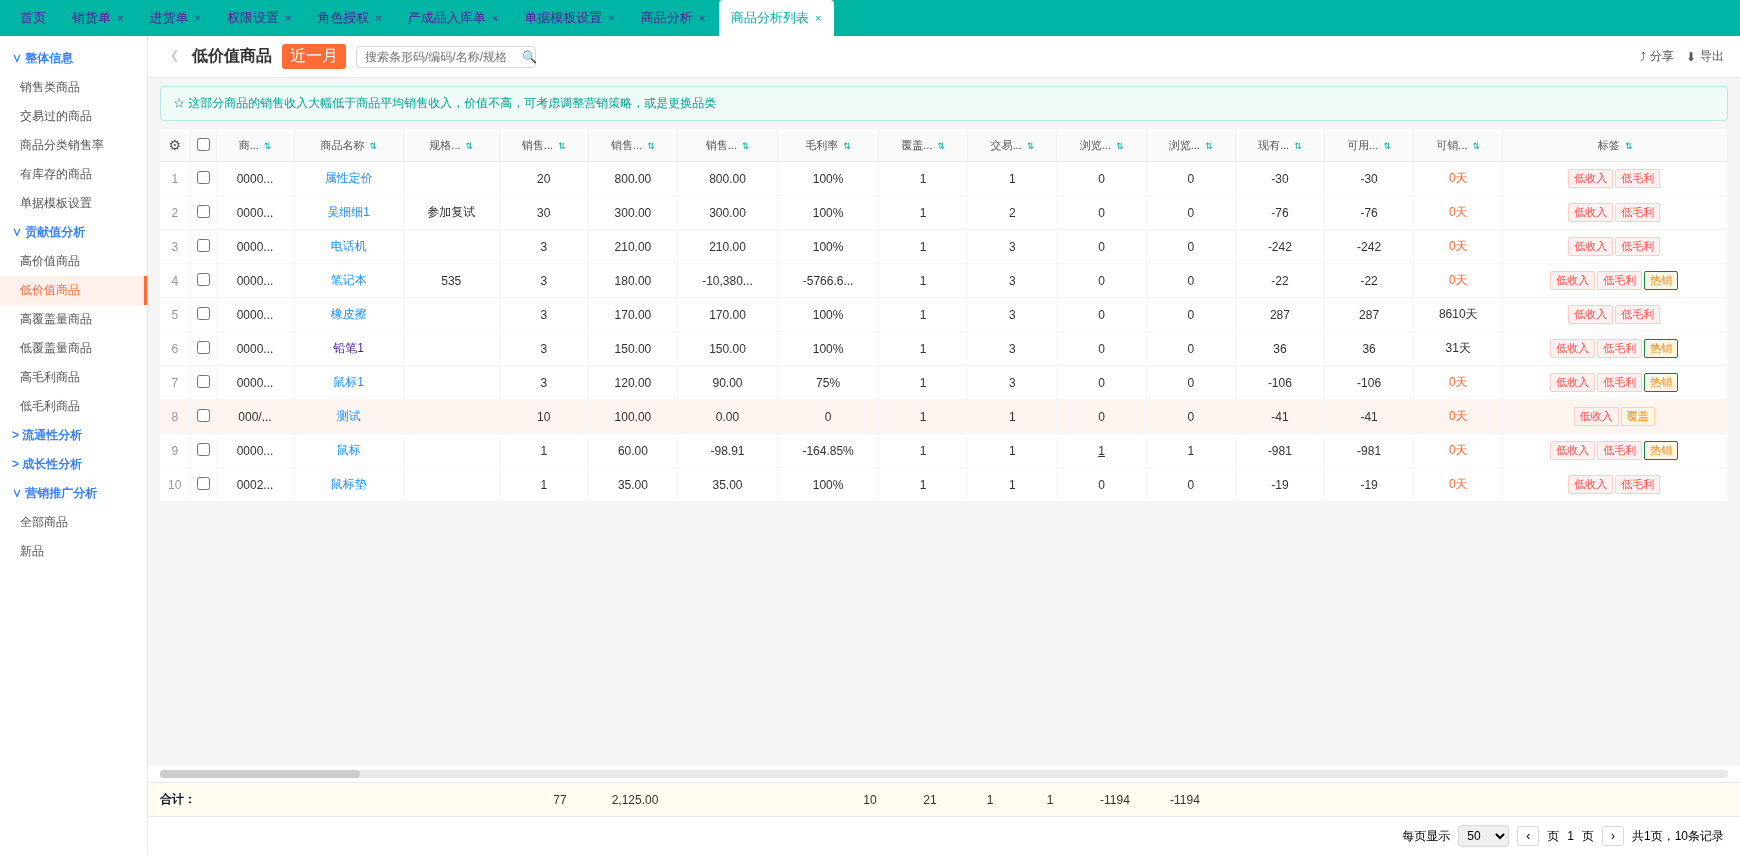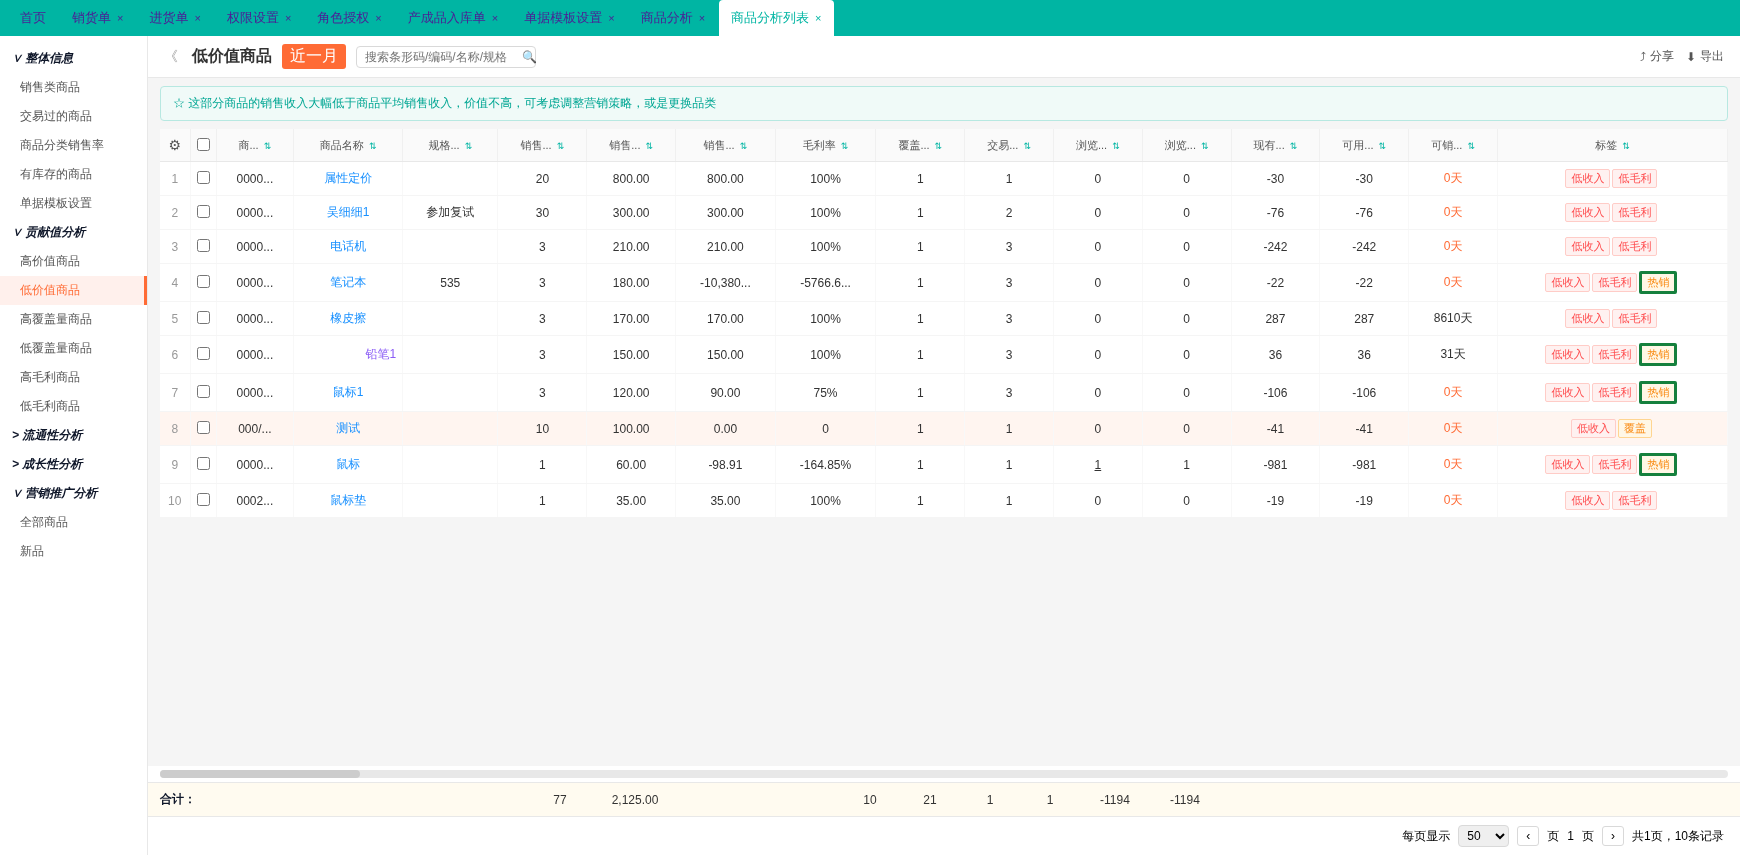--- a/index.html
+++ b/index.html
@@ -17,21 +17,21 @@
 
     
     .main-layout { display: flex; height: calc(855px - 36px); }
 
     
     .sidebar {
       width: 148px; background: #fff; border-right: 1px solid #e8e8e8; overflow-y: auto; flex-shrink: 0;
       padding: 8px 0;
     }
     .sidebar-group-title {
-      padding: 6px 12px; color: #0f172a; font-weight: bold; font-size: 12px; cursor: pointer; display: flex; align-items: center; gap: 4px; font-style: italic;
+      padding: 6px 12px; color: #3b82f6; font-weight: bold; font-size: 12px; cursor: pointer; display: flex; align-items: center; gap: 4px;
     }
     .sidebar-item {
       padding: 6px 16px 6px 20px; color: #555; cursor: pointer; font-size: 12px;
     }
     .sidebar-item.active { background: #fff0ec; color: #ff6b35; border-right: 3px solid #ff6b35; }
 
     
     .content { flex: 1; display: flex; flex-direction: column; overflow: hidden; }
 
     
@@ -65,21 +65,21 @@
     th .sort-icon { color: #00b5a3; font-size: 9px; margin-left: 2px; }
     td {
       padding: 7px 6px; border-bottom: 1px solid #f5f5f5; border-right: 1px solid #f8f8f8; color: #333; text-align: center; white-space: nowrap; font-size: 12px;
     }
     tr.highlighted td { background: #fff5f0; }
     .tag-label {
       display: inline-block; padding: 1px 5px; border-radius: 2px; font-size: 11px; margin-right: 2px;
     }
     .tag-low-income { background: #fff1f0; color: #ff4d4f; border: 1px solid #ffccc7; }
     .tag-low-margin { background: #fff1f0; color: #ff4d4f; border: 1px solid #ffccc7; }
-    .tag-hot { background: #fff7e6; color: #fa8c16; border: 3px solid #15803d; }
+    .tag-hot { background: #fff7e6; color: #fa8c16; border: 1px solid #15803d; }
     .tag-stale { background: #fff7e6; color: #fa8c16; border: 1px solid #ffd591; }
     .underline { text-decoration: underline; cursor: pointer; }
     .checkbox-cell { width: 24px; }
     input[type="checkbox"] { cursor: pointer; }
     .row-num { color: #999; }
     .days-orange { color: #ff6b35; }
 
     
     .table-footer {
       background: #fffbf0; border-top: 1px solid #e8e8e8; padding: 8px 12px; display: flex; align-items: center; gap: 0;
@@ -280,21 +280,21 @@
     <td>0</td>
     <td>287</td>
     <td>287</td>
     <td class="">8610天</td>
     <td><span class="tag-label tag-low-income">低收入</span><span class="tag-label tag-low-margin">低毛利</span></td>
   </tr>
             <tr>
     <td class="row-num">6</td>
     <td class="checkbox-cell"><input type="checkbox" style=""></td>
     <td>0000...</td>
-    <td style="color:#8b5cf6;cursor:pointer;text-align:right;">铅笔1</td>
+    <td style="color:#4c1d95;cursor:pointer;">铅笔1</td>
     <td></td>
     <td>3</td>
     <td>150.00</td>
     <td>150.00</td>
     <td>100%</td>
     <td>1</td>
     <td>3</td>
     <td>0</td>
     <td>0</td>
     <td>36</td>

